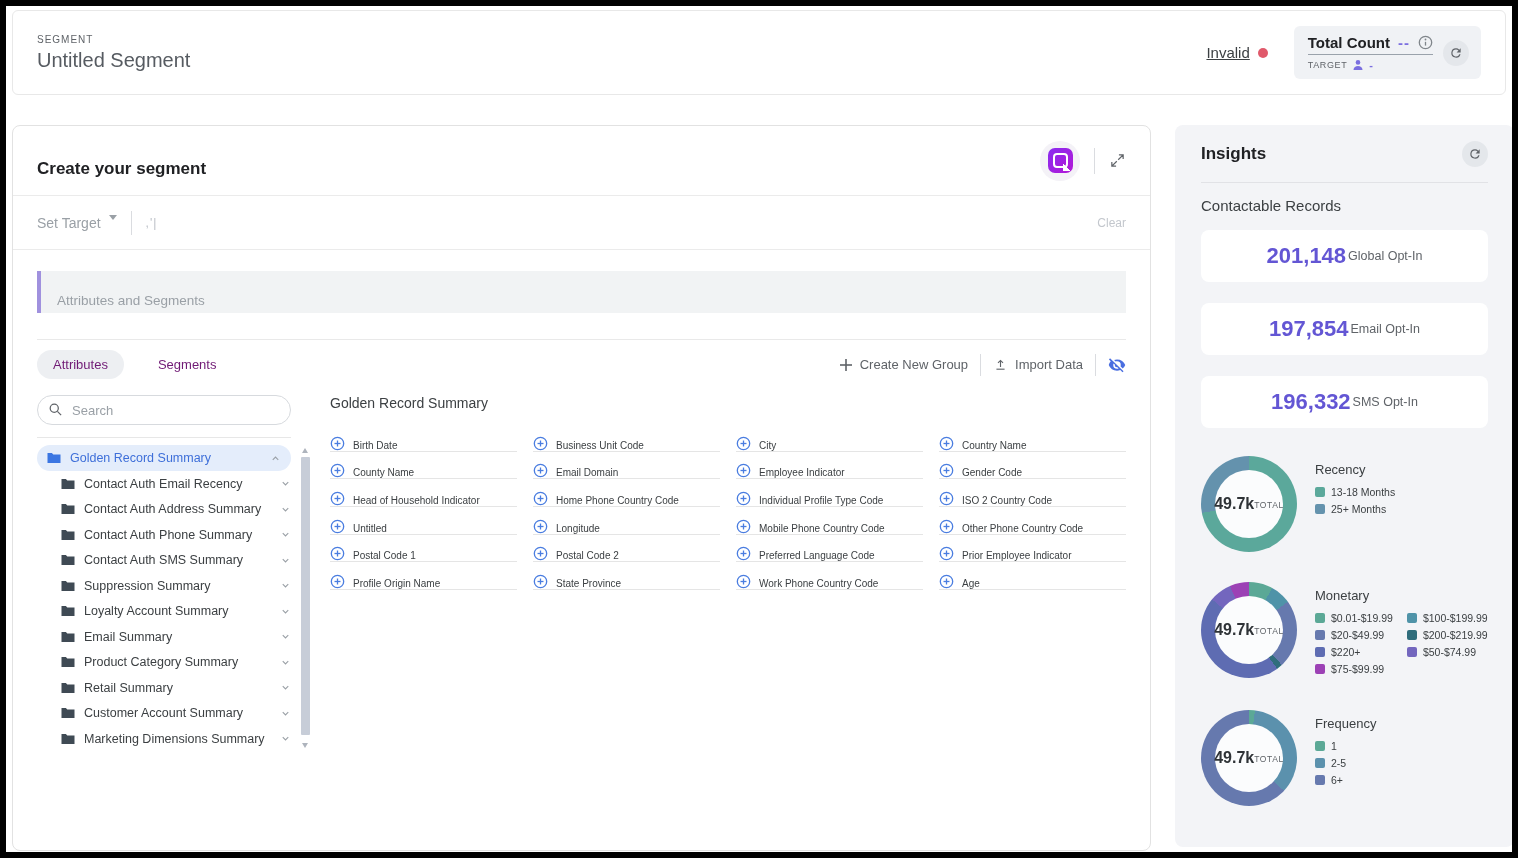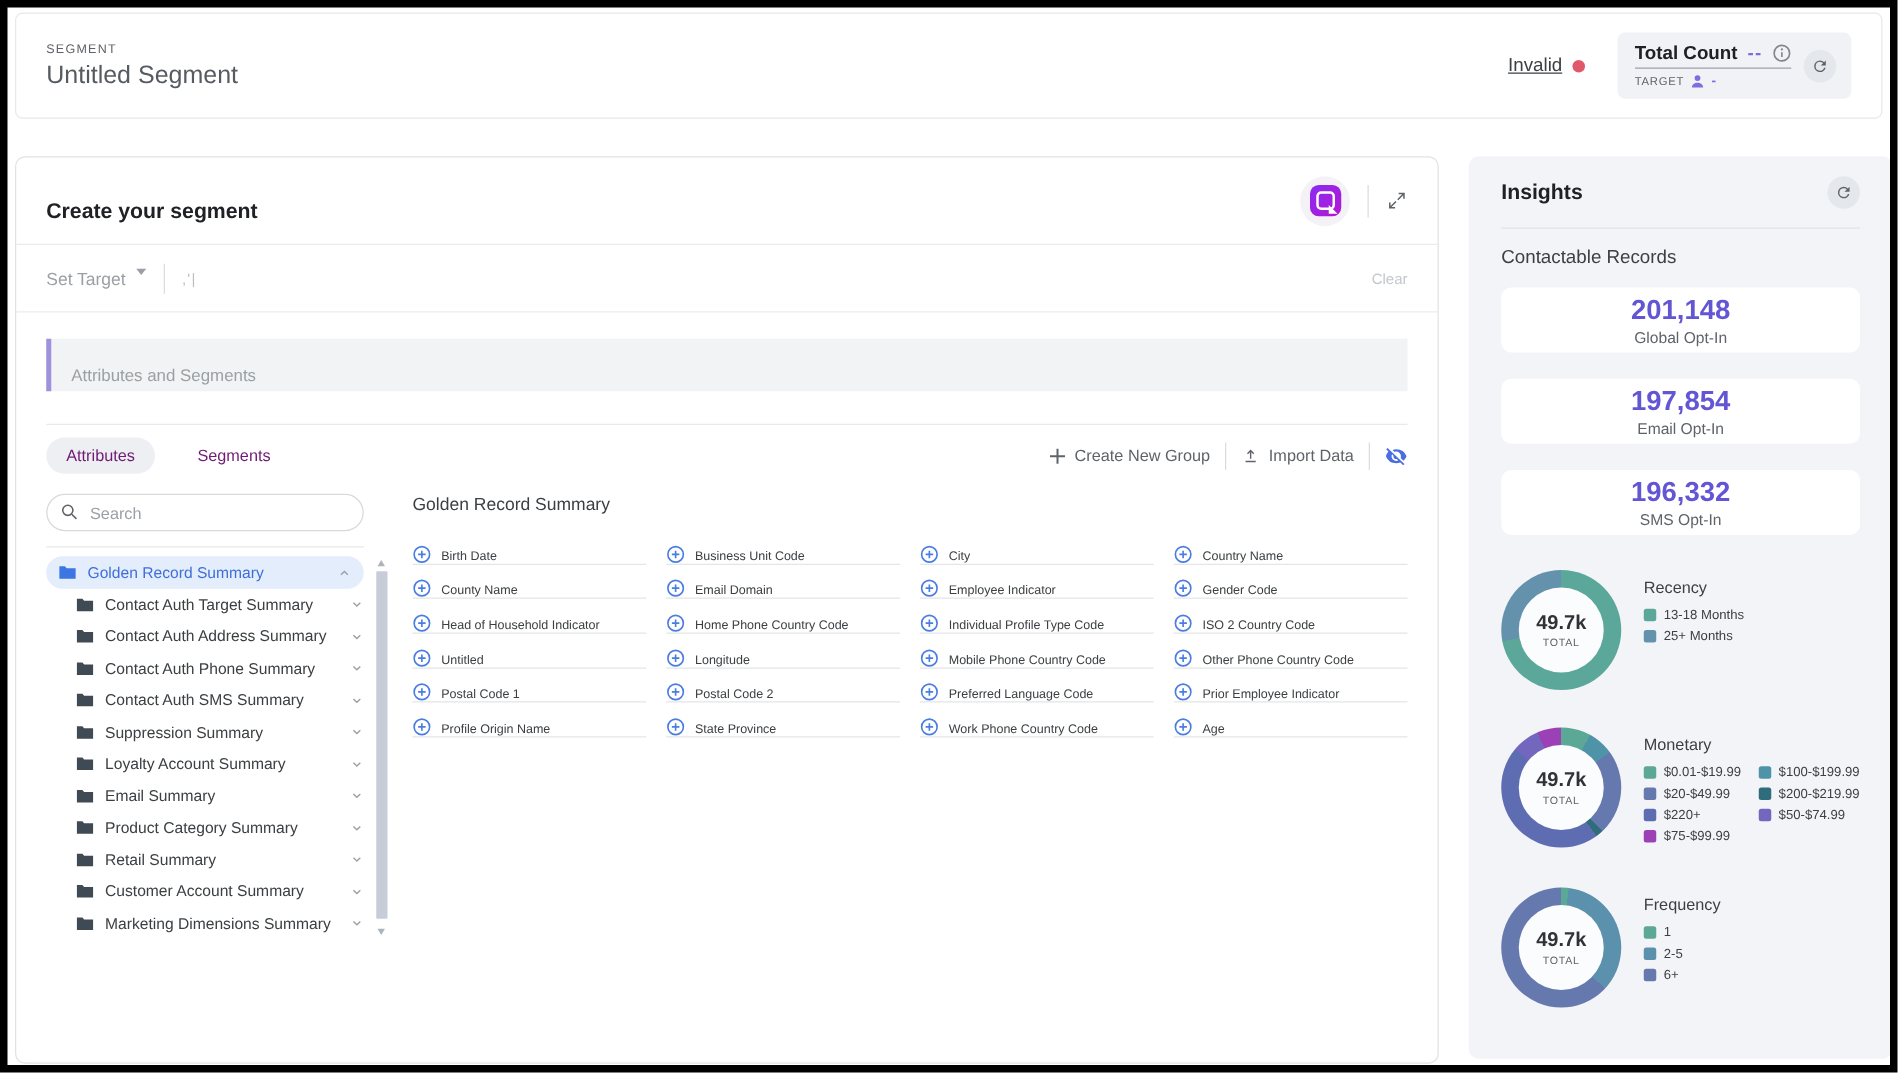--- a/index.html
+++ b/index.html
@@ -119,30 +119,30 @@
   
   .insights {
     position:absolute; left:1169px; top:119px; width:339px; height:722px;
     background:#f3f4f7; border-radius:8px; padding:0 26px;
   }
   .ins-head { height:58px; display:flex; align-items:center; justify-content:space-between; border-bottom:1px solid #e1e2e6; }
   .ins-title { font-size:17px; font-weight:700; color:#202124; }
   .ins-section { font-size:15px; color:#3c4043; font-weight:400; margin:14px 0 16px; }
   .stat-card {
     background:#fff; border-radius:8px; height:52px; margin-bottom:21px;
-    display:flex; flex-direction:column; align-items:center; justify-content:center; gap:2px;
+    display:flex; flex-direction:row; align-items:center; justify-content:center; gap:2px;
   }
   .stat-value { font-size:22px; font-weight:700; color:#6356d4; }
   .stat-label { font-size:12.5px; color:#5f6368; }
 
   .charts { margin-top:28px; }
   .chart-row { display:flex; gap:18px; margin-bottom:30px; }
   .donut { width:96px; height:96px; border-radius:50%; position:relative; flex-shrink:0; }
   .donut::after { content:""; position:absolute; inset:14px; background:#fbfcfd; border-radius:50%; }
-  .donut-center { position:absolute; inset:0; display:flex; flex-direction:column; align-items:center; justify-content:center; z-index:1; }
+  .donut-center { position:absolute; inset:0; display:flex; flex-direction:row; align-items:center; justify-content:center; z-index:1; }
   .dc-value { font-size:16px; font-weight:600; color:#2f3337; }
   .dc-label { font-size:8.5px; letter-spacing:0.6px; color:#5f6368; margin-top:1px; }
   .legend { padding-top:6px; }
   .legend-title { font-size:13px; color:#3c4043; margin-bottom:9px; }
   .legend-cols { display:flex; gap:14px; }
   .legend-item { display:flex; align-items:center; gap:6px; font-size:10.5px; color:#3c4043; margin-bottom:5px; white-space:nowrap; }
   .swatch { width:10px; height:10px; border-radius:2px; flex-shrink:0; }
 </style>
 </head>
 <body>
@@ -267,21 +267,21 @@
                 <path d="M6 15l6-6 6 6"></path>
               </svg>
           </span>
         </li>
         <span style="display:contents">
           
             <li class="tree-row child">
               <svg width="14" height="12" viewBox="0 0 14 12">
                 <path d="M0.5 1h4.4l1.4 1.6h7.2V11H0.5z" fill="#3f4a54"></path>
               </svg>
-              <span>Contact Auth Target Summary</span>
+              <span>Contact Auth Email Recency</span>
               <span class="chev">
                 <svg width="11" height="11" viewBox="0 0 24 24" fill="none" stroke="#9aa0a6" stroke-width="2.4">
                   <path d="M6 9l6 6 6-6"></path>
                 </svg>
               </span>
             </li>
           
             <li class="tree-row child">
               <svg width="14" height="12" viewBox="0 0 14 12">
                 <path d="M0.5 1h4.4l1.4 1.6h7.2V11H0.5z" fill="#3f4a54"></path>

